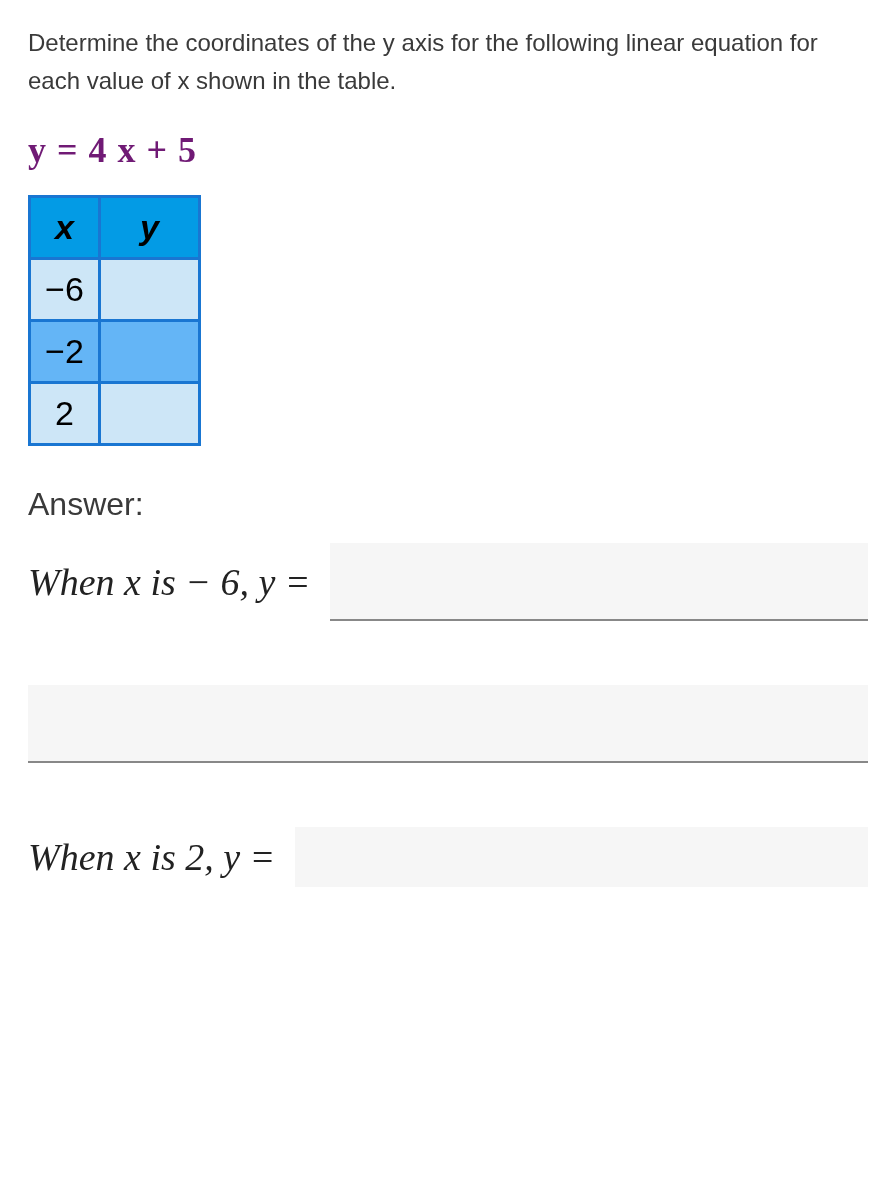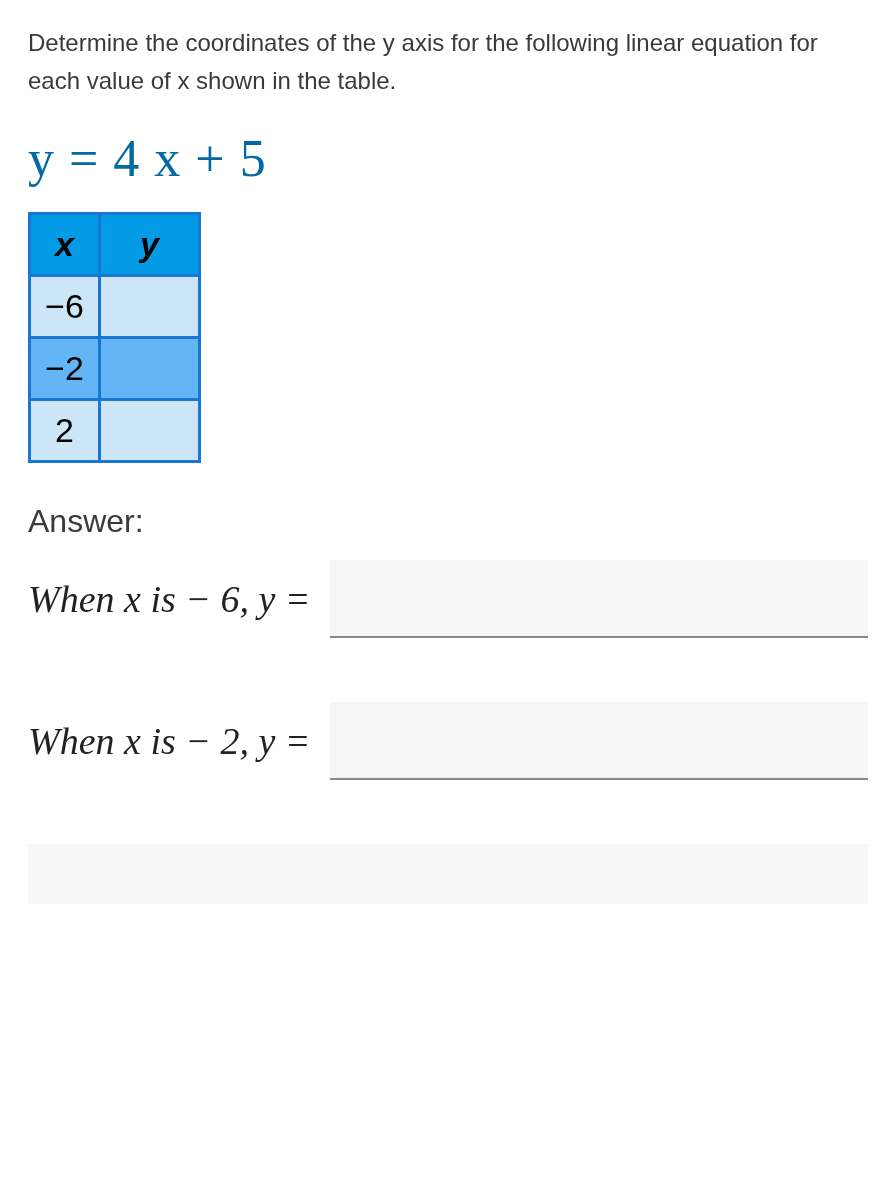--- a/index.html
+++ b/index.html
@@ -15,23 +15,23 @@
       background: #fff;
     }
     .question {
       font-size: 24px;
       line-height: 1.6;
       color: #3a3a3a;
       margin-bottom: 28px;
     }
     .equation {
       font-family: "Times New Roman", Times, serif;
-      font-size: 52px;
-      font-weight: normal;
-      color: #0369a1;
+      font-size: 36px;
+      font-weight: bold;
+      color: #701a75;
       margin-bottom: 24px;
       letter-spacing: 1px;
     }
     .xy-table {
       border-collapse: collapse;
       margin-bottom: 40px;
     }
     .xy-table th, .xy-table td {
       border: 3px solid #1976d2;
       text-align: center;
@@ -132,19 +132,19 @@
 </table>
 
 <p class="answer-label">Answer:</p>
 
 <div class="answer-row">
   <span class="answer-prompt">When x is − 6, y =</span>
   <input class="answer-input" type="text" value="" style="">
 </div>
 
 <div class="answer-row">
-  <span class="answer-prompt">When x is − 2, y =</span>
   <input class="answer-input" type="text" value="" style="">
 </div>
 
 <div class="answer-row">
+  <span class="answer-prompt">When x is 2, y =</span>
   <input class="answer-input short" type="text" value="" style="">
 </div>
 
 </body></html>

